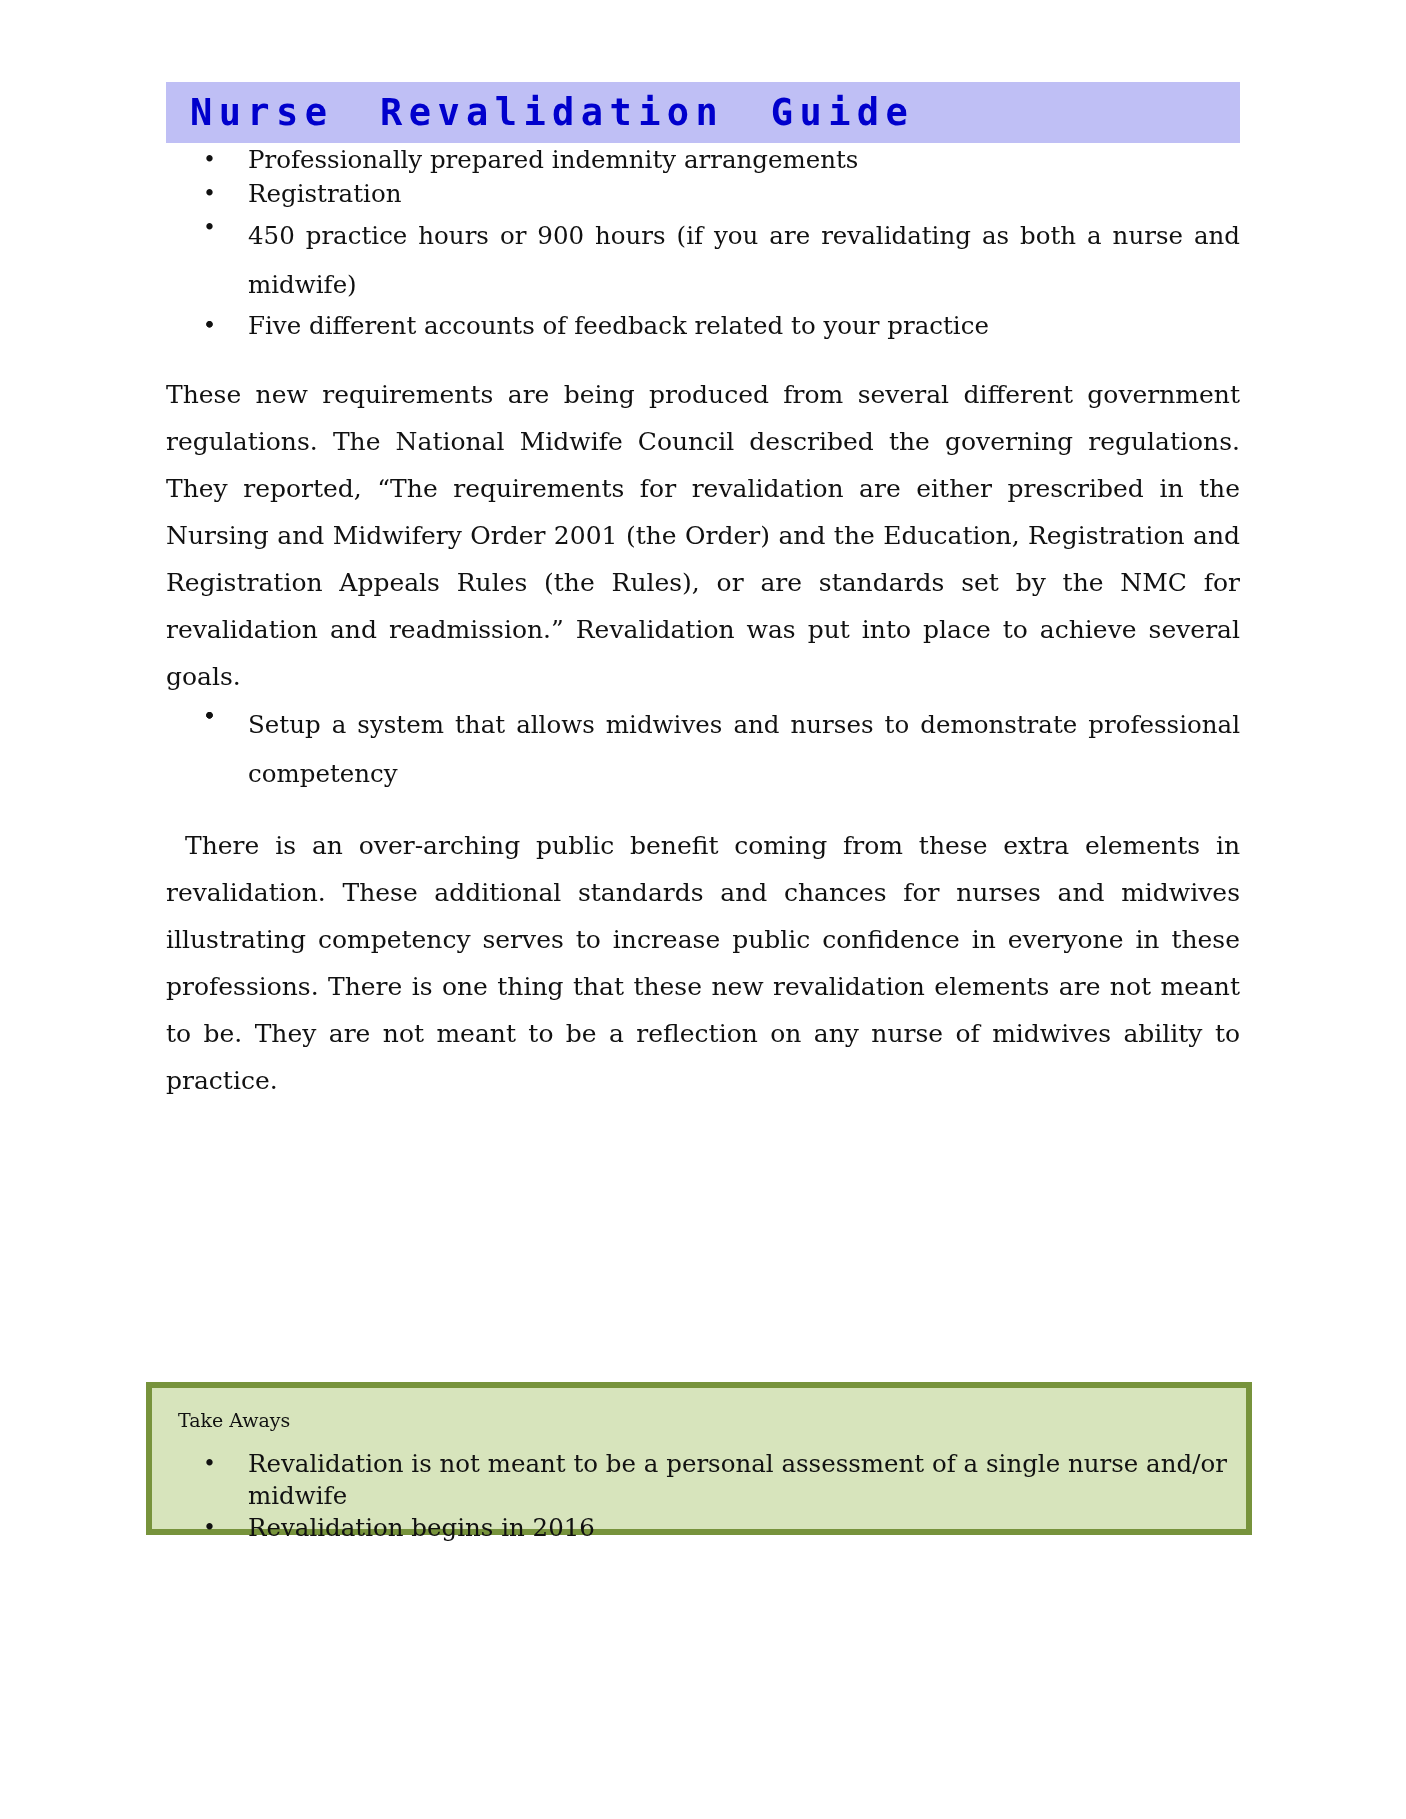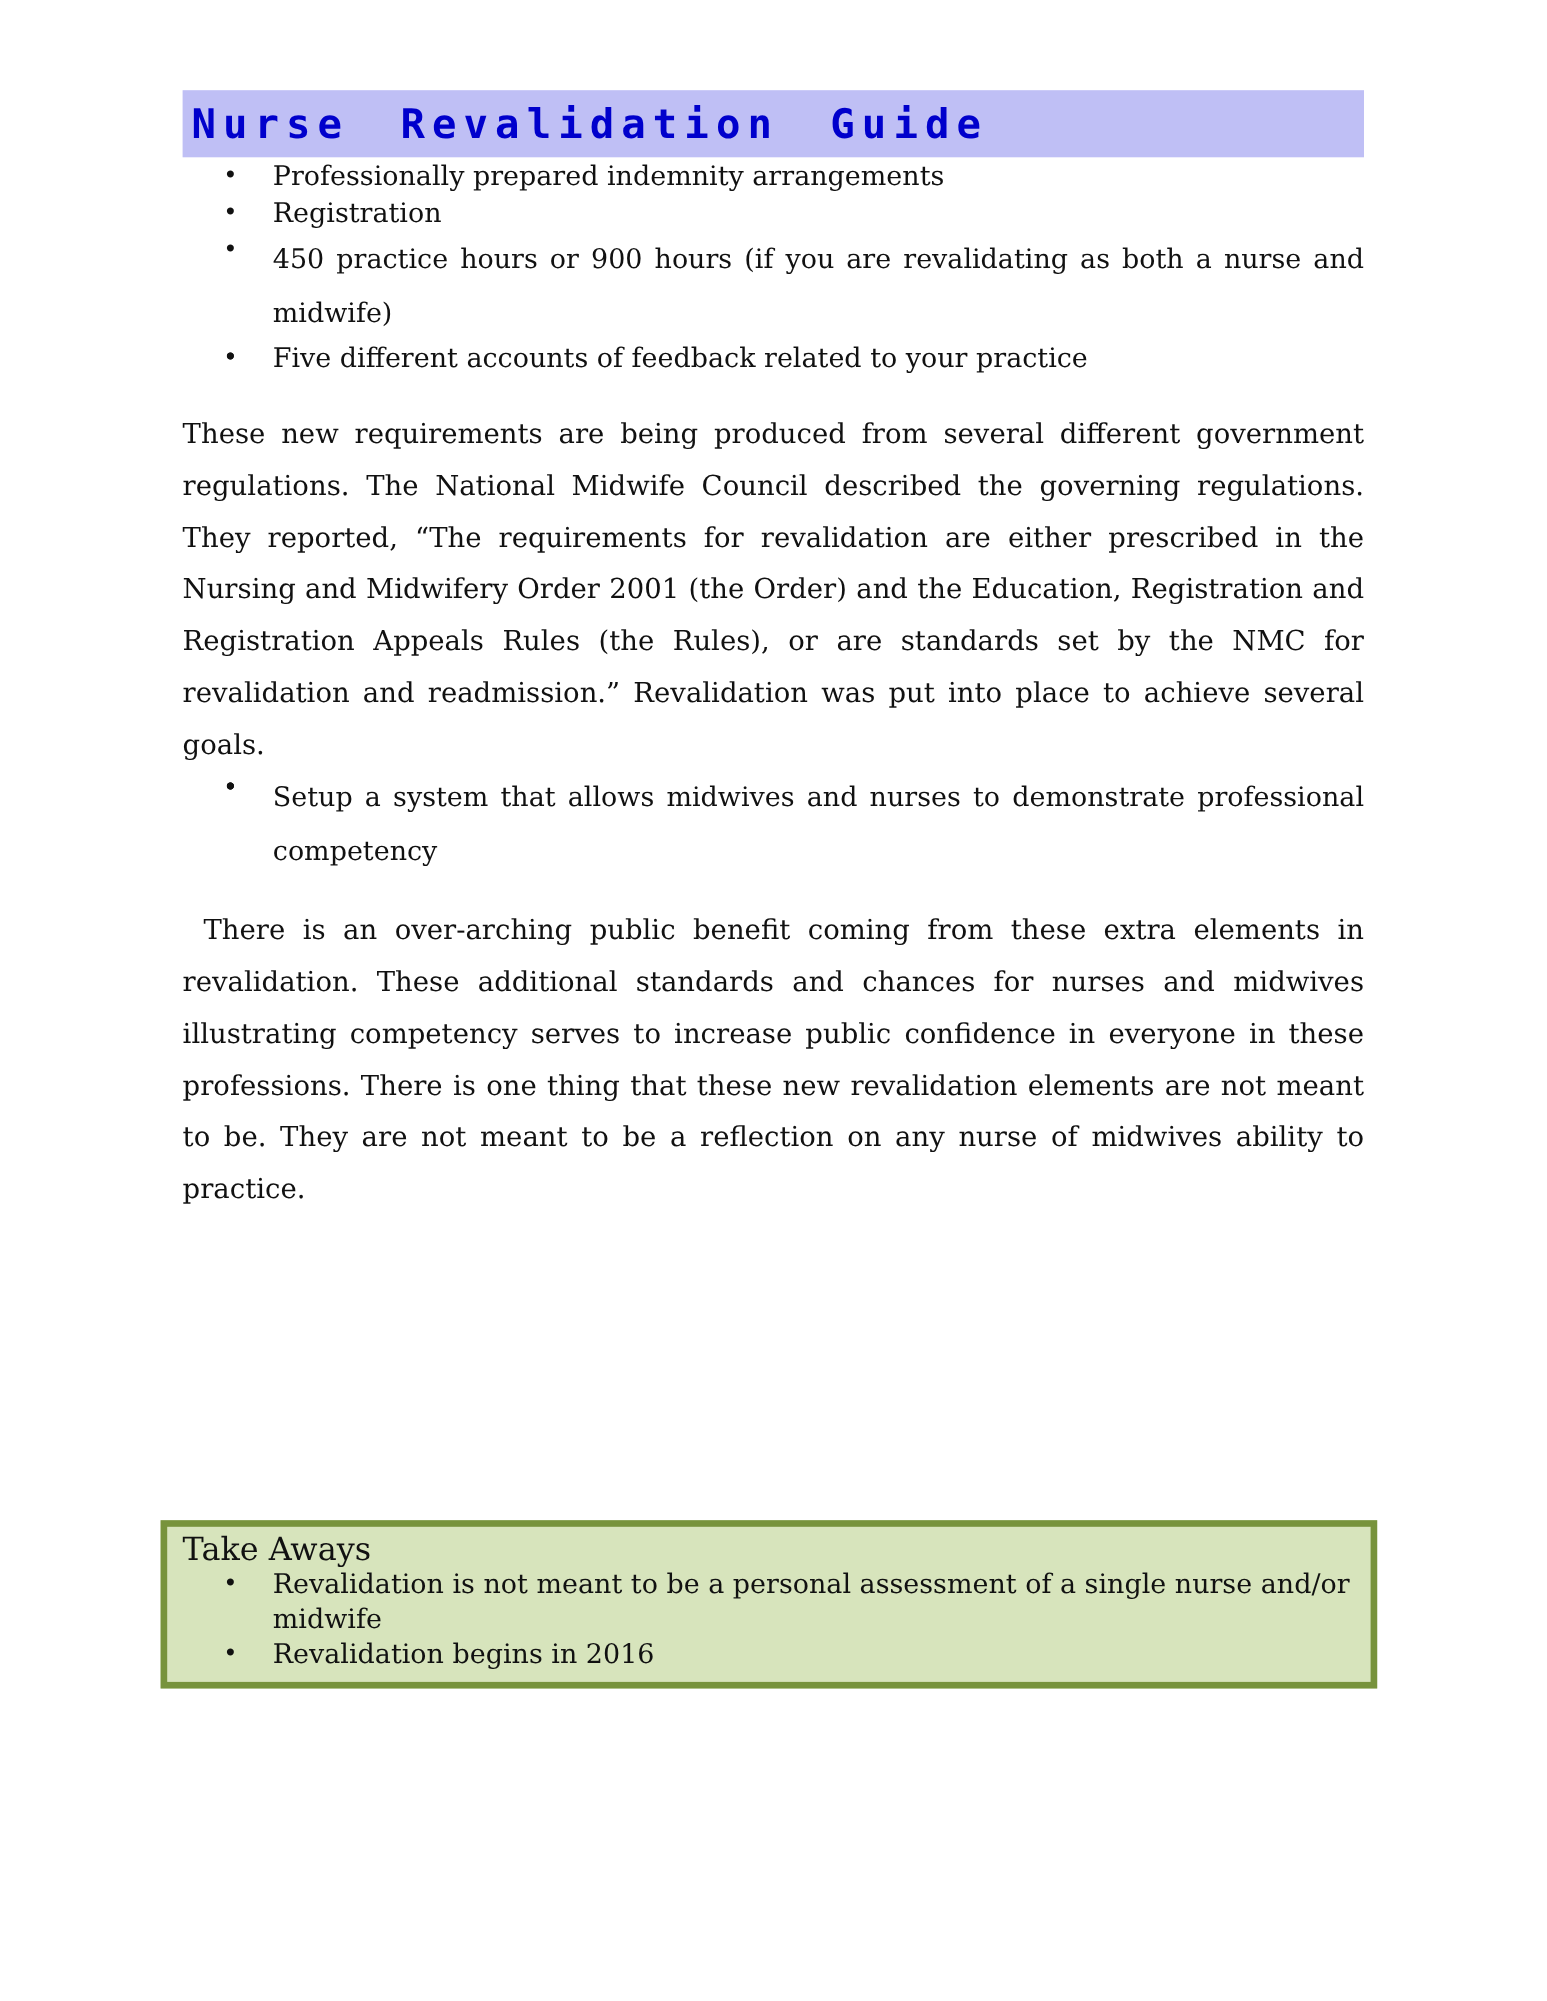--- a/index.html
+++ b/index.html
@@ -22,21 +22,21 @@
       width: 1074px;
     }
     .title-bar {
       background: #bfbff5;
       height: 61px;
       margin-left: 0;
       width: 1074px;
       display: flex;
       align-items: center;
       box-sizing: border-box;
-      padding-left: 8px;
+      padding-left: 24px;
       text-align: center;
     }
     .title-text {
       font-family: "DejaVu Sans Mono", "Liberation Mono", monospace;
       font-weight: bold;
       font-size: 37px;
       color: #0000cc;
       letter-spacing: 6.4px;
       word-spacing: 18px;
       white-space: pre;
@@ -87,23 +87,23 @@
       left: 146px;
       top: 1382px;
       width: 1106px;
       height: 153px;
       box-sizing: border-box;
       border: 6px solid #77933c;
       background: #d7e4bc;
       padding: 4px 14px 0 14px;
     }
     .takeaways .ta-title {
-      font-size: 29px;
+      font-size: 19px;
       line-height: 32px;
-      margin: 0;
+      margin: 12px;
     }
     .takeaways ul.bullets li {
       padding-left: 82px;
       text-align: left;
       line-height: 32px;
     }
     .takeaways ul.bullets li .bullet {
       left: 37px;
     }
   </style>

